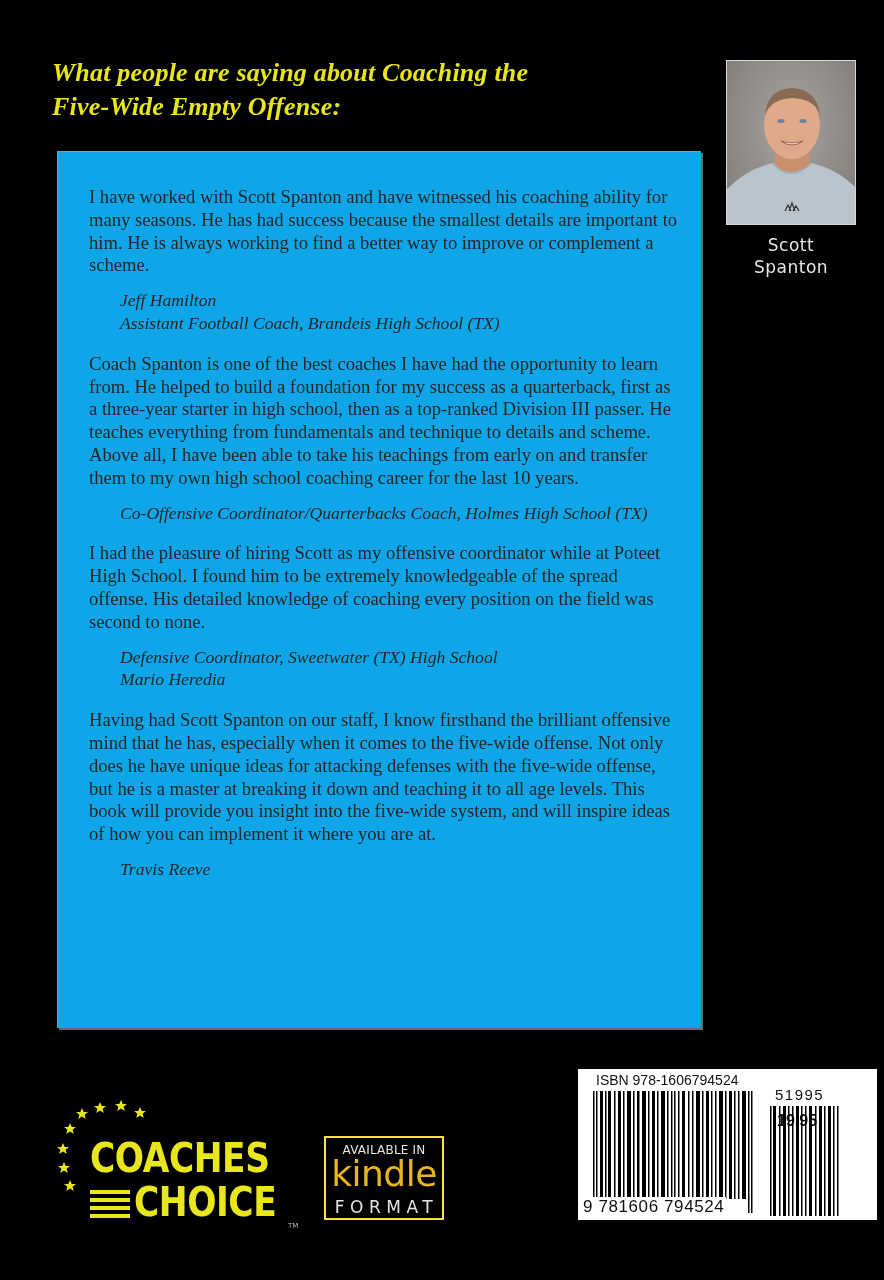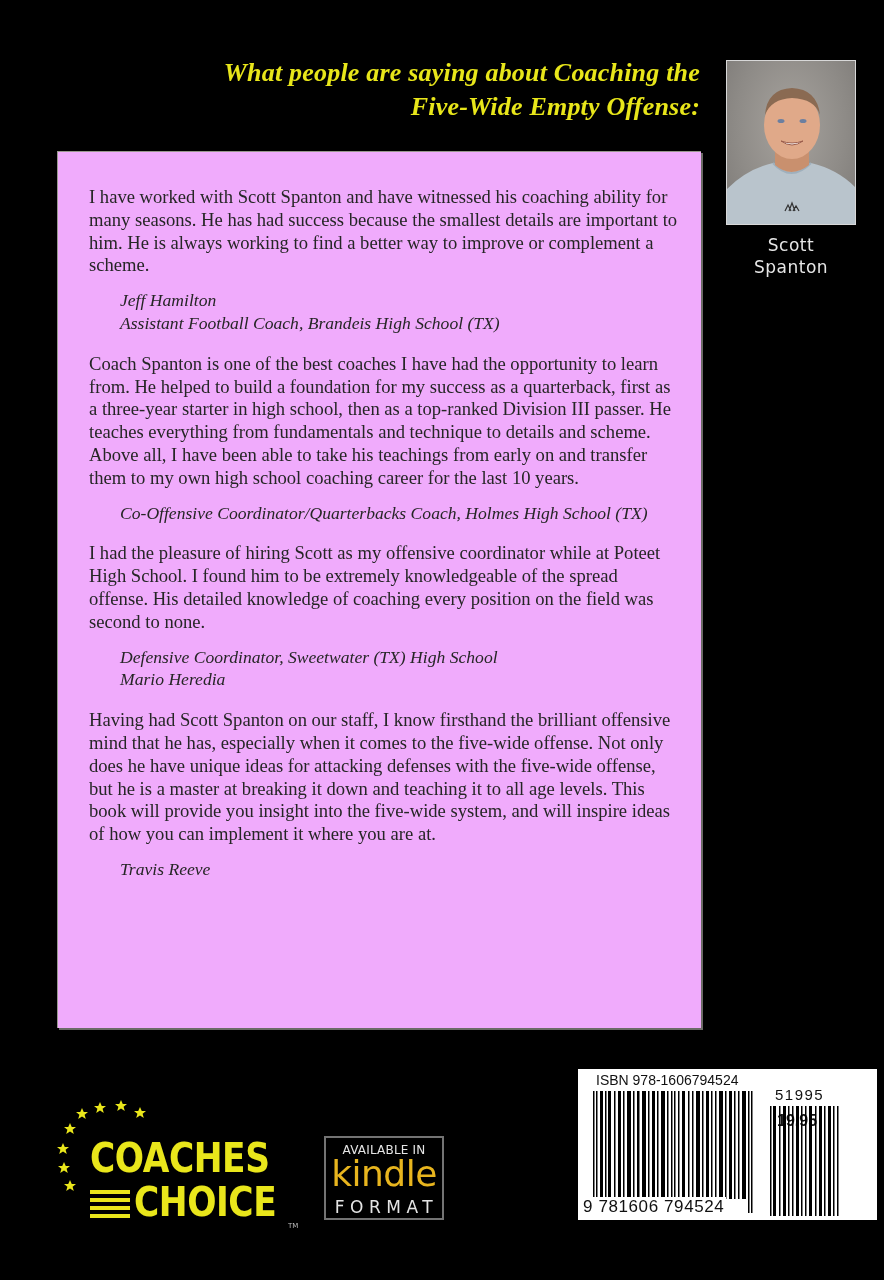--- a/index.html
+++ b/index.html
@@ -4,31 +4,30 @@
   <style>
     html, body { margin: 0; padding: 0; }
     body {
       width: 884px; height: 1280px;
       background: #000000;
       position: relative;
       overflow: hidden;
       font-family: "Liberation Serif", "DejaVu Serif", serif;
     }
     .headline {
-      position: absolute; left: 40px; top: 56px; width: 660px;
+      position: absolute; left: 52px; top: 56px; width: 660px;
       color: #e8e61a;
       font-style: italic; font-weight: bold;
       font-size: 26px; line-height: 34px;
       letter-spacing: 0.2px;
-      text-align: right;
     }
     .panel {
       position: absolute; left: 57px; top: 151px;
       width: 644px; height: 877px;
-      background: #f0abfc;
+      background: #0ea5e9;
       border-top: 1px solid #9a9a90;
       border-left: 1px solid #9a9a90;
       box-shadow: 2px 2px 0 #6b6b66;
       box-sizing: border-box;
       padding: 34px 20px 0 31px;
       color: #262626;
     }
     .quote {
       font-size: 18.6px; line-height: 22.8px;
       margin: 0 0 12px 0;
@@ -74,21 +73,21 @@
     }
     .logo-text.l1 { left: 38px; top: 40px; }
     .logo-text.l2 { left: 82px; top: 84px; }
     .logo-bars { position: absolute; left: 38px; top: 92px; width: 40px; }
     .logo-bars div { height: 4px; background: #e9e61b; margin-bottom: 4px; }
     .tm { position: absolute; left: 236px; top: 124px; color: #bdbdbd; font-family: "DejaVu Sans", sans-serif; font-size: 7px; }
 
     .kindle {
       position: absolute; left: 324px; top: 1136px;
       width: 120px; height: 84px;
-      border: 2px solid #737373;
+      border: 2px solid #fde047;
       box-sizing: border-box;
       text-align: center;
       font-family: "DejaVu Sans", sans-serif;
     }
     .kindle .k1 { color: #e5e5e5; font-size: 12px; margin-top: 5px; letter-spacing: 0.2px; }
     .kindle .k2 { color: #e8b51e; font-size: 36px; line-height: 34px; letter-spacing: -0.5px; }
     .kindle .k3 { color: #e5e5e5; font-size: 17px; letter-spacing: 5.5px; margin-top: 6px; padding-left: 5px; }
 
     .barcode-box {
       position: absolute; left: 578px; top: 1069px;

